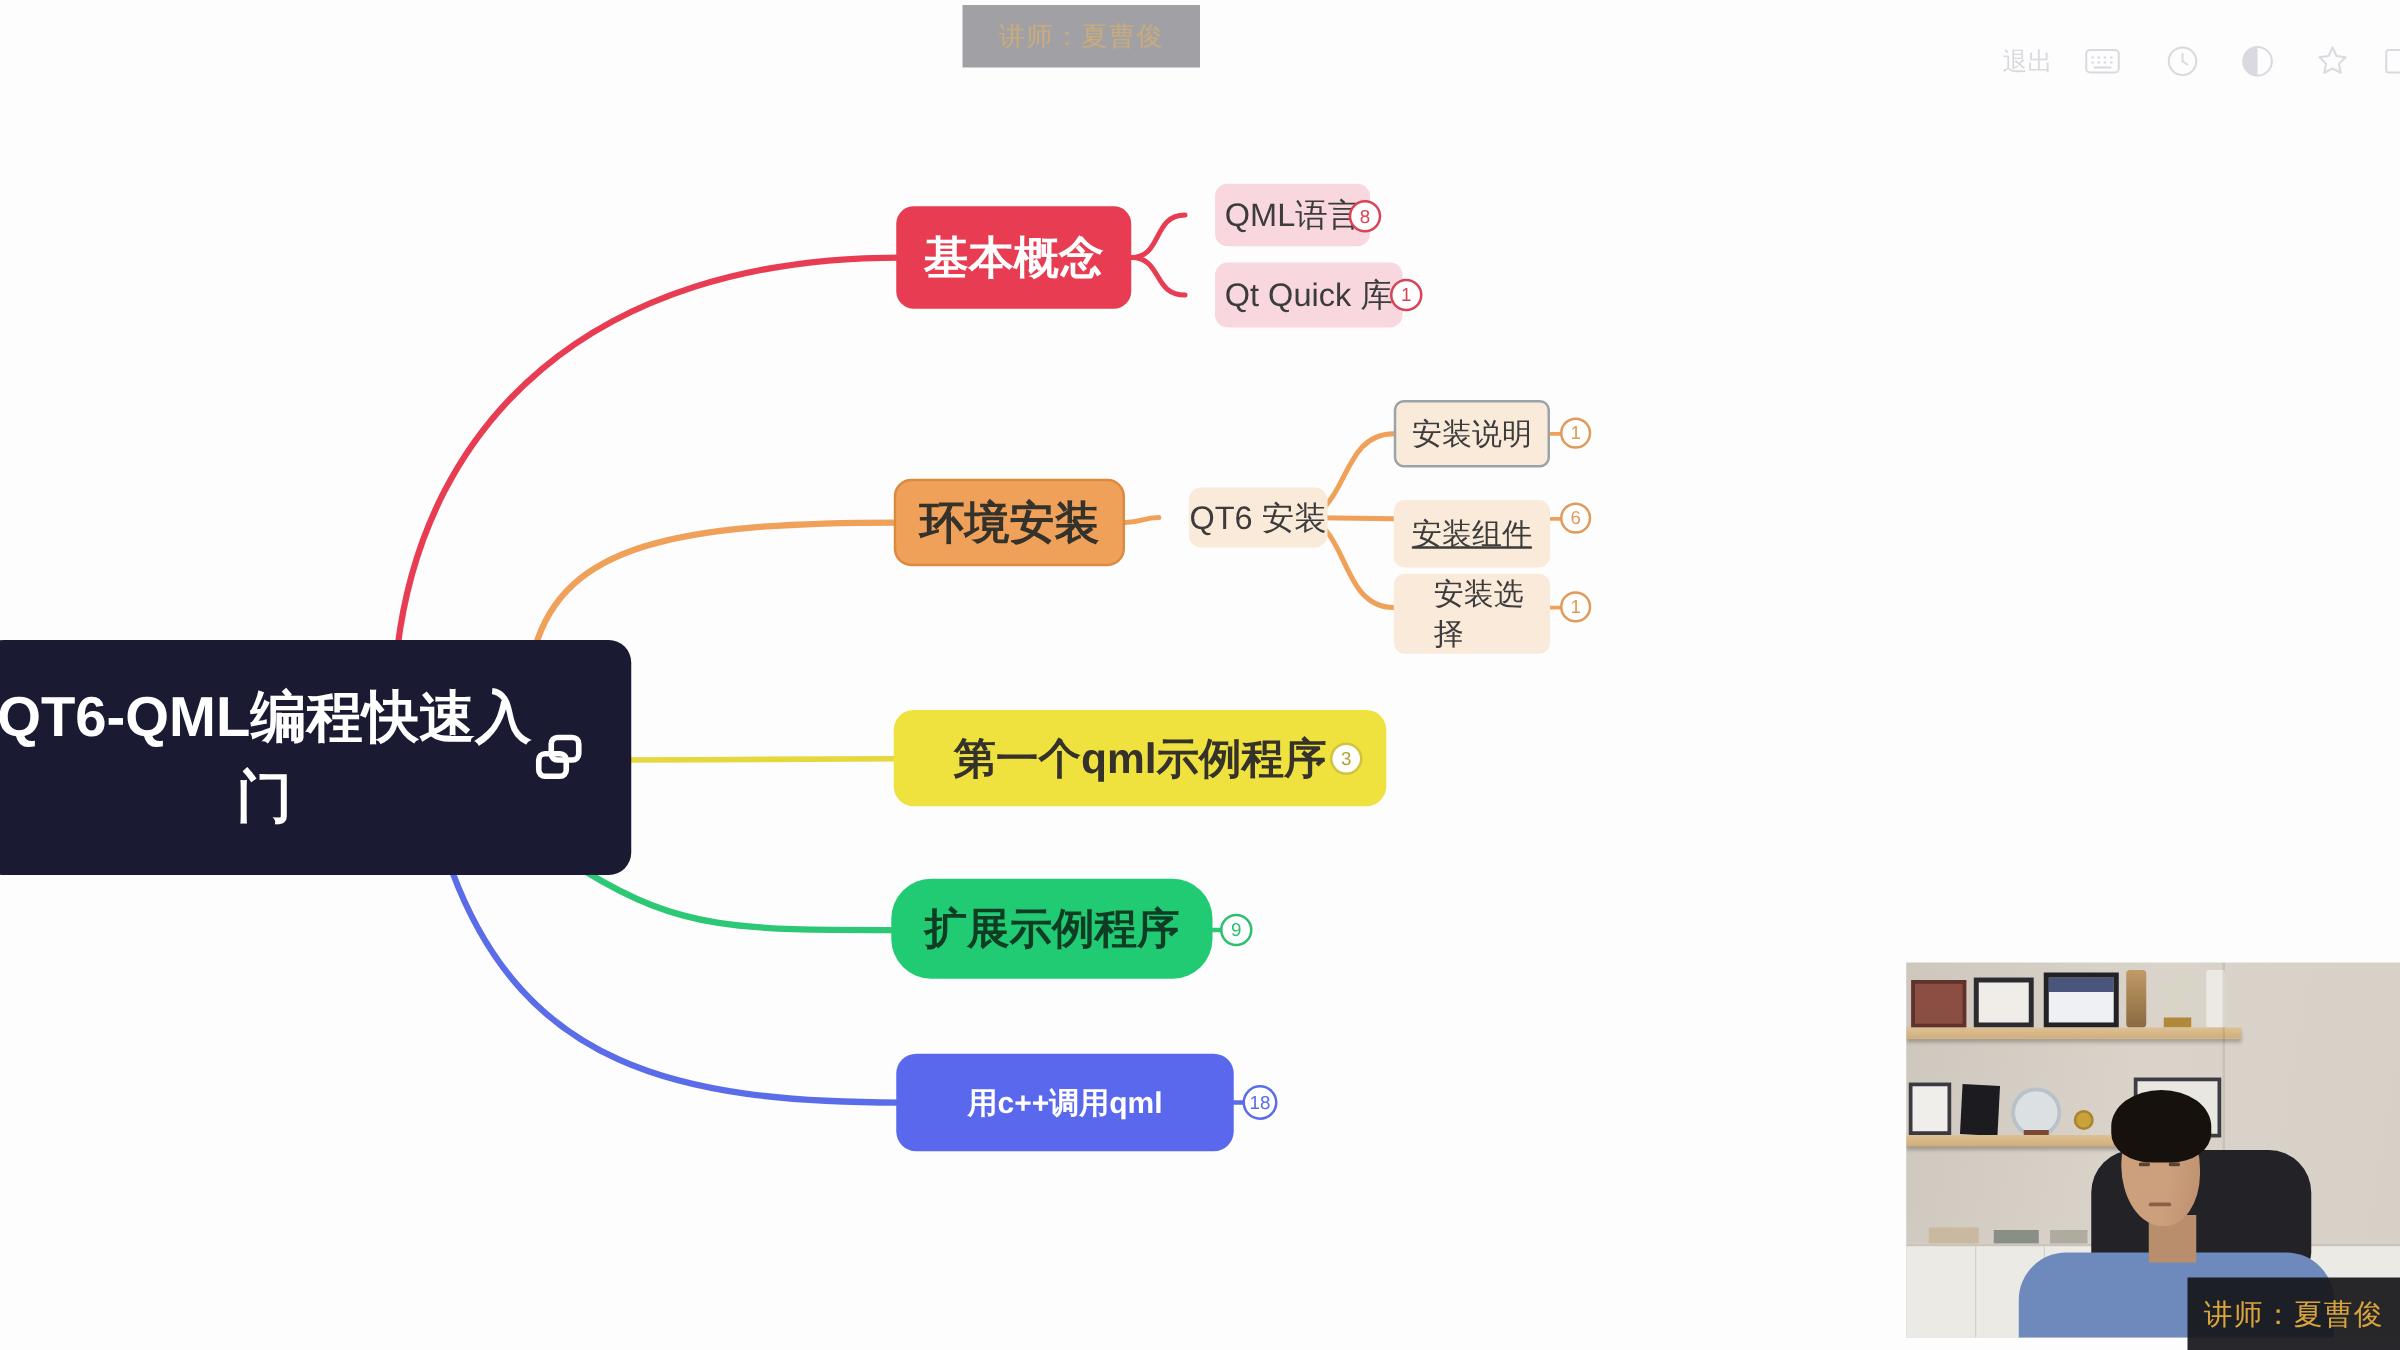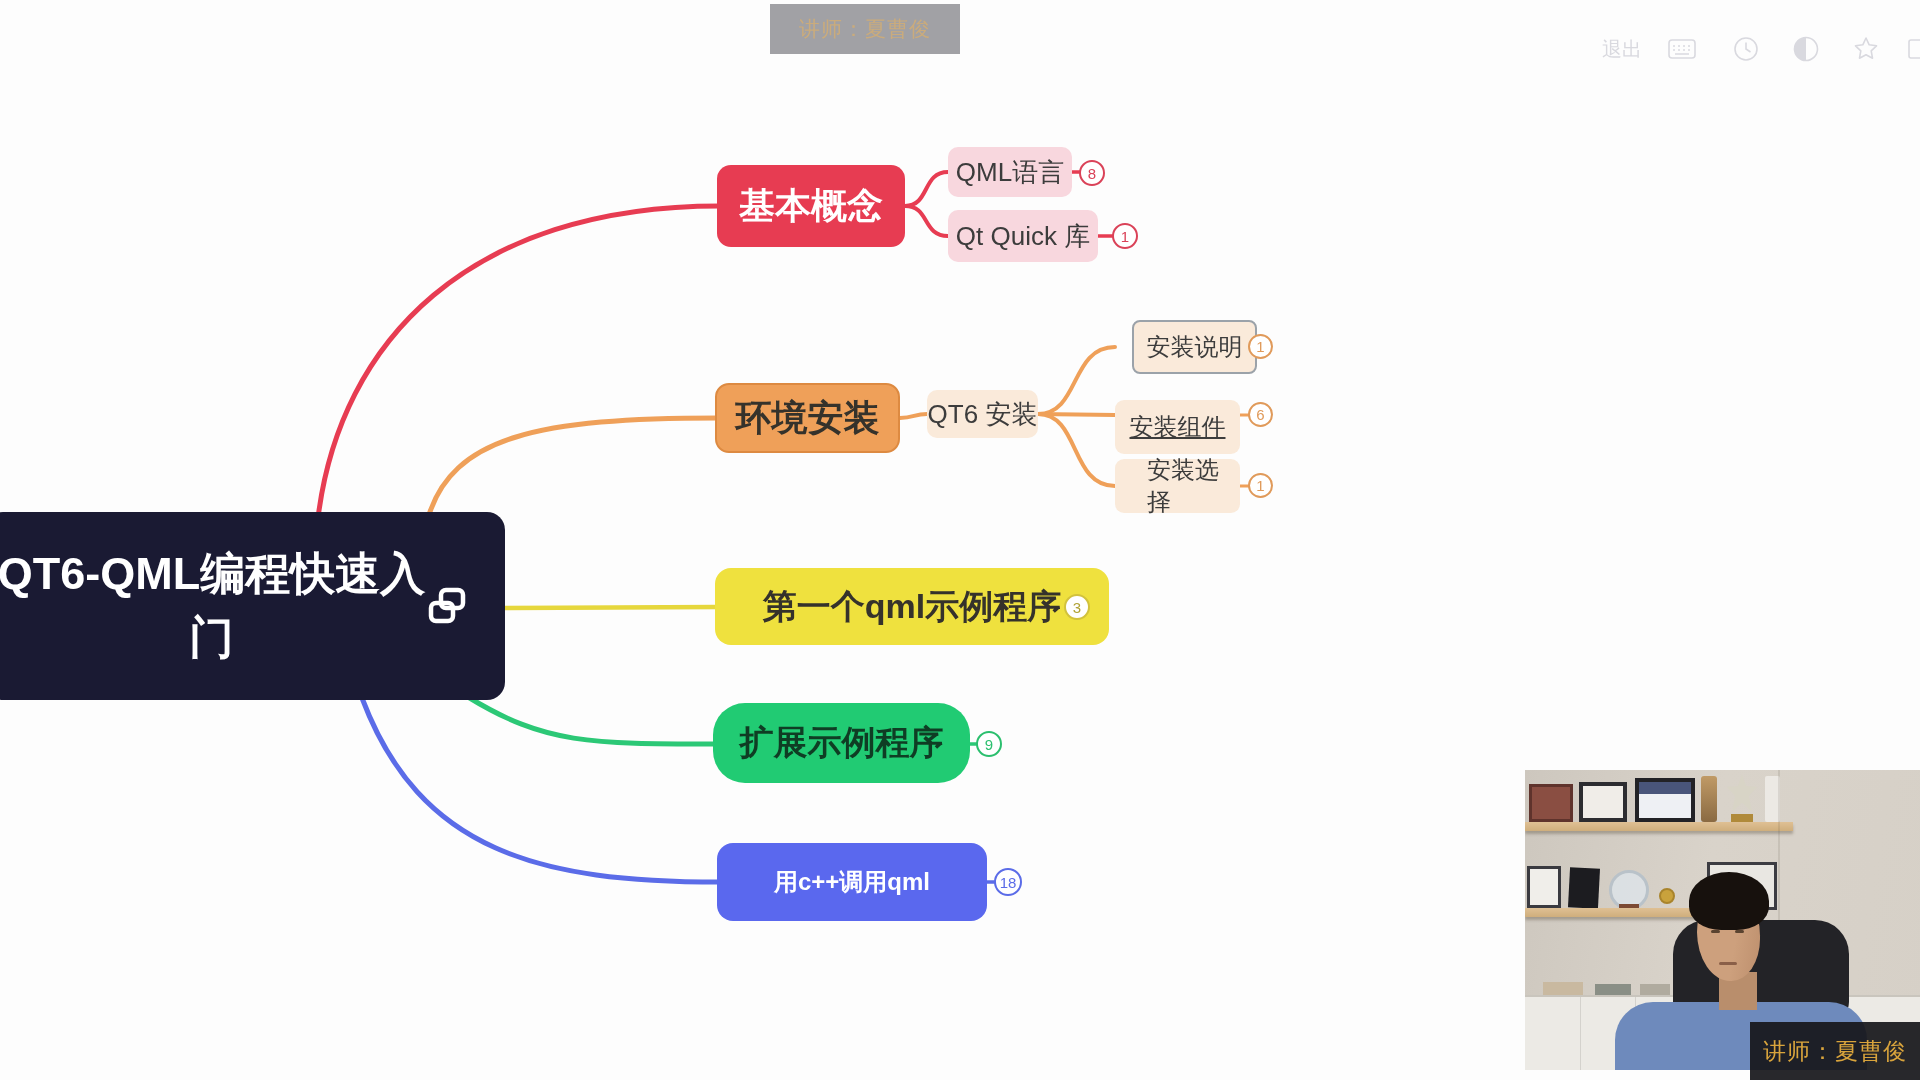--- a/index.html
+++ b/index.html
@@ -37,28 +37,28 @@
   #node-root .root-label{
     position:absolute;left:8px;top:50%;transform:translateY(-50%);
     width:437px;text-align:center;font-size:45px;line-height:1.42;
   }
   #node-root .link-icon{position:absolute;left:442px;top:74px;}
   #branch-basic{left:717px;top:165px;width:188px;height:82px;background:var(--c-red,#e73c52);border-radius:14px;color:#fff;font-size:36px;justify-content:center;}
   #branch-env{left:715px;top:383px;width:185px;height:70px;background:var(--c-orange,#efa059);border:2px solid var(--c-orange-border,#dd8a41);border-radius:14px;font-size:36px;}
   #branch-first{left:715px;top:568px;width:394px;height:77px;background:var(--c-yellow,#efe13e);border-radius:16px;font-size:34px;}
   #branch-ext{left:713px;top:703px;width:257px;height:80px;background:var(--c-green,#21cb73);border-radius:32px;font-size:34px;color:#0f3d24;}
   #branch-cpp{left:717px;top:843px;width:270px;height:78px;background:var(--c-blue,#5a68ee);border-radius:16px;font-size:24px;color:#fff;}
-  .child{background:var(--c-red-light,#f8d7de);border-radius:10px;font-size:26px;font-weight:normal;color:var(--c-child-text,#3c3c3c);}
+  .child{background:var(--c-red-light,#f8d7de);border-radius:10px;font-size:26px;font-weight:normal;color:var(--c-child-text,#3c3c3c);margin-left:24px;}
   #child-qml{left:948px;top:147px;width:124px;height:50px;}
   #child-qtquick{left:948px;top:210px;width:150px;height:52px;}
   #child-qt6install{left:927px;top:390px;width:111px;height:48px;background:var(--c-orange-light,#faeada);}
   .gchild{background:var(--c-orange-light,#faeada);border-radius:9px;font-size:24px;font-weight:normal;color:var(--c-child-text,#3c3c3c);}
-  #gc-note{left:1115px;top:320px;width:125px;height:54px;border:2px solid var(--c-selection,#9ba2a9);border-radius:8px;margin-left:17px;}
+  #gc-note{left:1115px;top:320px;width:125px;height:54px;border:2px solid var(--c-selection,#9ba2a9);border-radius:8px;}
   #gc-comp{left:1115px;top:400px;width:125px;height:54px;text-decoration:underline;}
-  #gc-choice{left:1115px;top:459px;width:125px;height:54px;padding-left:32px;}
+  #gc-choice{left:1115px;top:459px;width:125px;height:64px;padding-left:32px;}
   .badge{
     position:absolute;z-index:2;background:#fff;border-radius:50%;
     display:flex;align-items:center;justify-content:center;
     font-size:15px;font-weight:normal;
   }
   .b-red{border:2px solid #da4258;color:#da4258;}
   .b-orange{border:2px solid var(--c-orange-badge,#e09a5a);color:var(--c-orange-badge,#e09a5a);}
   .b-yellow{border:2px solid var(--c-yellow-badge,#d2c23c);color:#b0a234;}
   .b-green{border:2px solid var(--c-green-badge,#2bbf6e);color:#2bbf6e;}
   .b-blue{border:2px solid #5b6ce8;color:#5b6ce8;}

